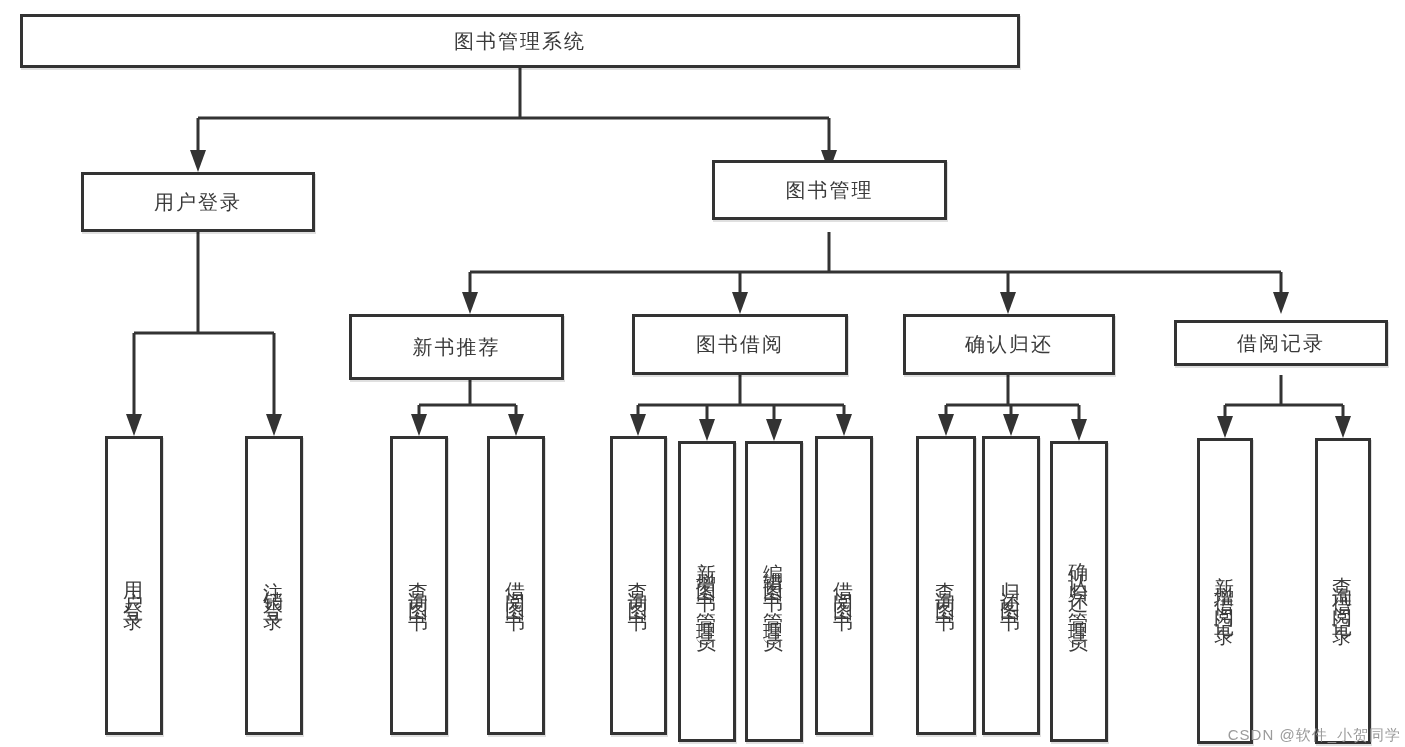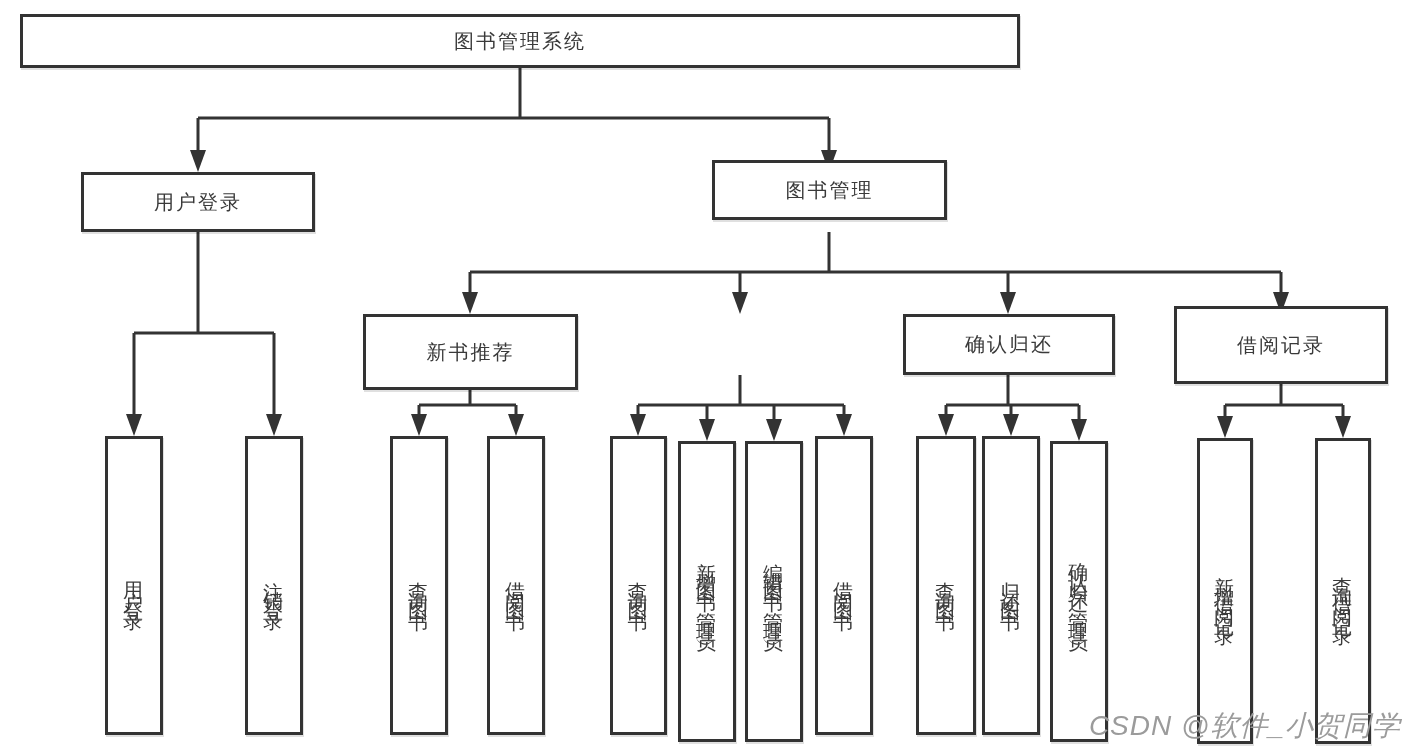--- a/index.html
+++ b/index.html
@@ -48,25 +48,24 @@
     font-size: 20px;
     letter-spacing: 10px;
     color: var(--text-color, #3a3a3a);
     white-space: nowrap;
   }
   .watermark {
     position: absolute;
     right: 4px;
     bottom: 2px;
     z-index: 2;
-    font-size: 28px;
+    font-size: 15px;
     color: var(--watermark-color, #9b9b9b);
     letter-spacing: 1px;
     white-space: nowrap;
-    font-style: italic;
   }
 </style>
 </head>
 <body>
 
 <div class="canvas">
 
   <svg class="connectors" width="1405" height="747" viewBox="0 0 1405 747" aria-hidden="true">
 
     <path class="stem" d="M520 68 V118 M198 118 H829 M198 118 V152 M829 118 V152"></path>
@@ -107,27 +106,30 @@
     <span class="label">图书管理系统</span>
   </div>
 
   <div class="hbox" style="left:81px;top:172px;width:234px;height:60px">
     <span class="label">用户登录</span>
   </div>
   <div class="hbox" style="left:712px;top:160px;width:235px;height:60px">
     <span class="label">图书管理</span>
   </div>
 
-  <div class="hbox" style="left:363px;top:314px;width:215px;height:76px">
+  <div class="hbox" style="left:349px;top:314px;width:215px;height:66px">
     <span class="label">新书推荐</span>
+  </div>
+  <div class="hbox" style="left:632px;top:314px;width:216px;height:61px">
+    <span class="label">图书借阅</span>
   </div>
   <div class="hbox" style="left:903px;top:314px;width:212px;height:61px">
     <span class="label">确认归还</span>
   </div>
-  <div class="hbox" style="left:1174px;top:306px;width:214px;height:78px">
+  <div class="hbox" style="left:1174px;top:320px;width:214px;height:46px">
     <span class="label">借阅记录</span>
   </div>
 
   <div class="vbox" style="left:105px;top:436px;width:58px;height:299px">
     <span class="vlabel">用户登录</span>
   </div>
   <div class="vbox" style="left:245px;top:436px;width:58px;height:299px">
     <span class="vlabel">注销登录</span>
   </div>
 

